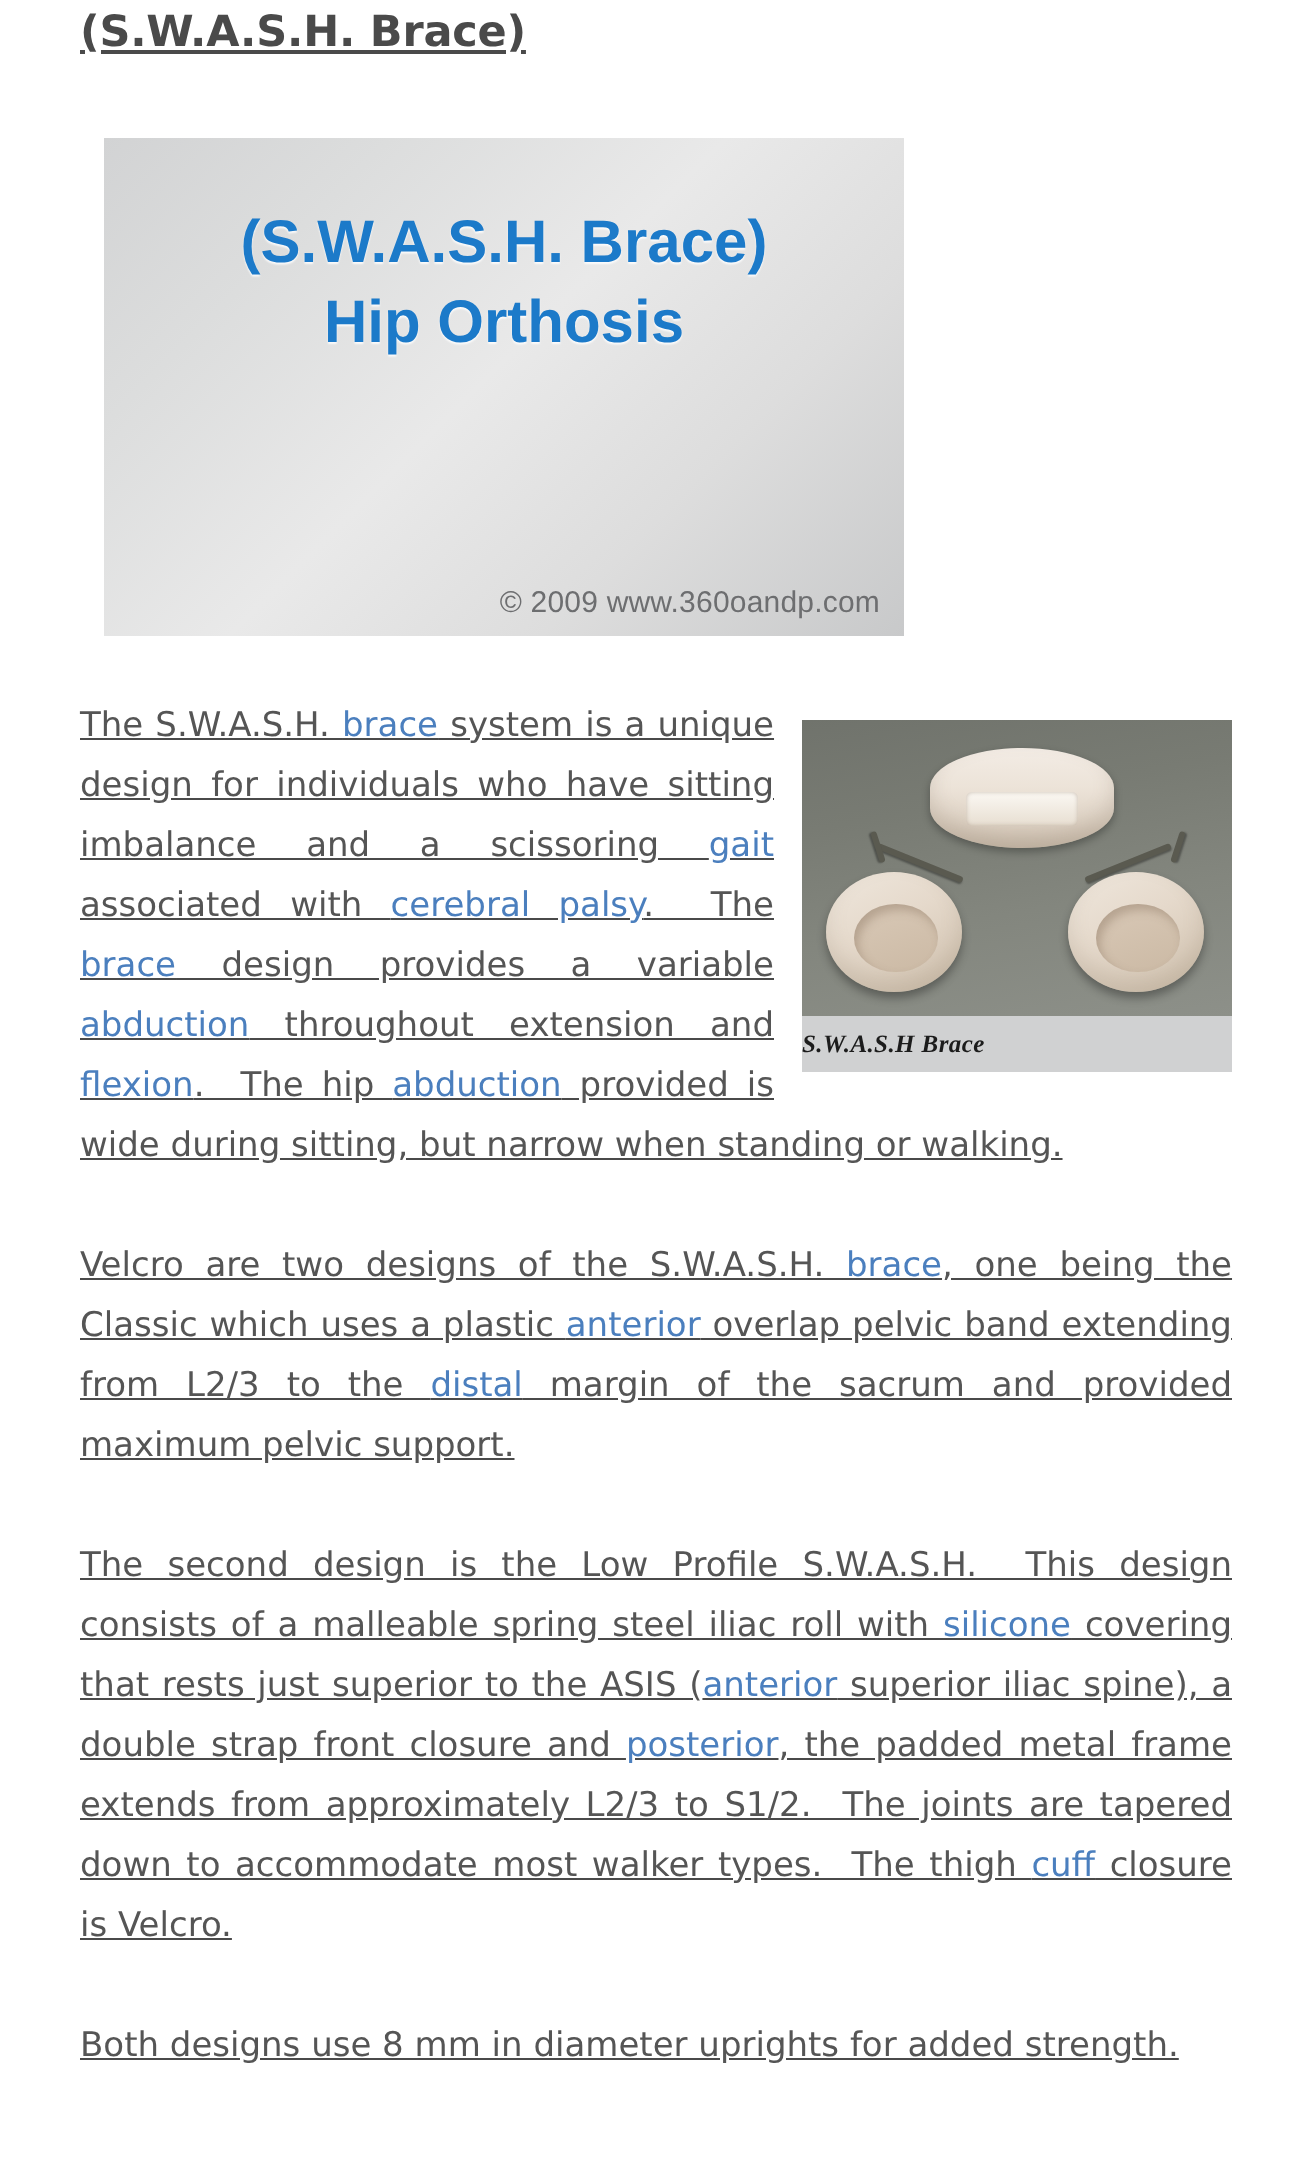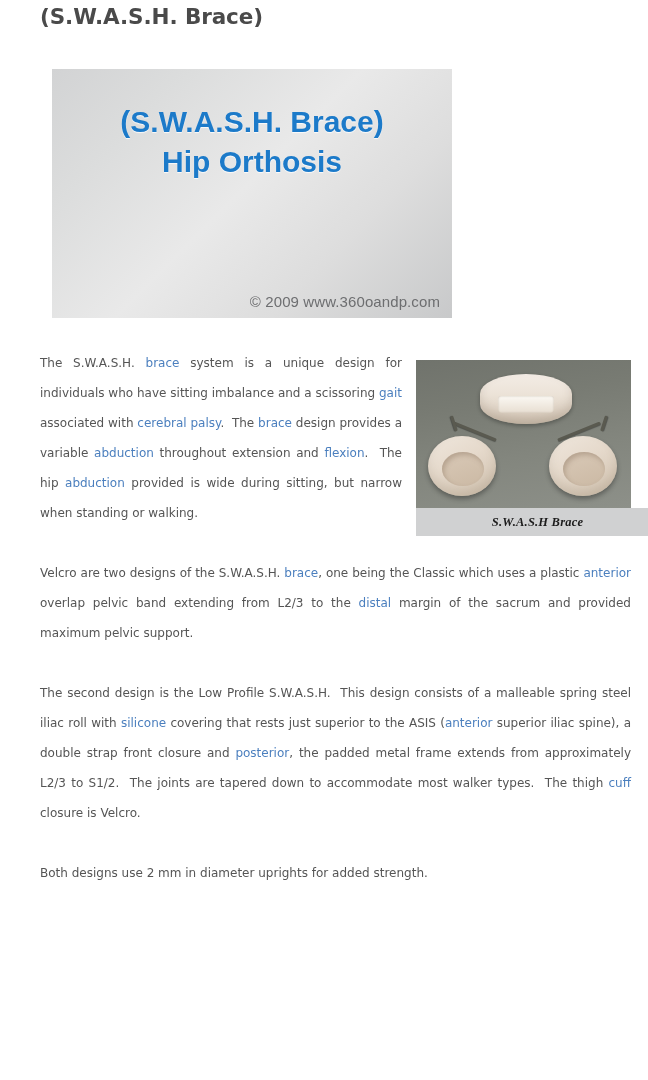--- a/index.html
+++ b/index.html
@@ -14,21 +14,22 @@
     font-family: "DejaVu Sans", sans-serif;
     color: #4a4a4a;
   }
 
   .page {
     position: relative;
     width: 648px;
     height: 1080px;
     background: #ffffff;
     box-sizing: border-box;
-    padding: 0 17px 0 40px;
+    padding: 0 32px 0 40px;
+    text-decoration: underline;
   }
 
   
   .article-heading {
     margin: 0;
     padding: 0;
     font-size: 21.5px;
     font-weight: bold;
     line-height: 31px;
     color: #4a4a4a;
@@ -170,38 +171,38 @@
     top: 16px;
     width: 42px;
     height: 34px;
     border-radius: 22px / 18px;
     background: linear-gradient(160deg,#d9c9b7,#cbb9a4);
     box-shadow: inset 2px 3px 5px rgba(120,98,78,0.35);
   }
   .cuff.left { left: 12px; }
   .cuff.right { left: 133px; }
   .brace-caption {
-    width: 243px;
+    width: 215px;
     height: 28px;
     background: #d0d1d2;
     color: #1c1c1c;
     font-family: "Liberation Serif", serif;
     font-style: italic;
     font-weight: bold;
     font-size: 12.5px;
     line-height: 28px;
-    text-align: center;
+    text-align: left;
     letter-spacing: 0.2px;
   }
 
   
   .body-copy { padding-top: 286px; }
   p.para {
     margin: 0 0 30px 0;
-    font-size: 12px;
+    font-size: 17px;
     line-height: 30px;
     color: #555555;
     text-align: justify;
     font-family: "DejaVu Sans", sans-serif;
   }
   p.para:last-child { margin-bottom: 0; }
   a.link {
     color: #4b7fbe;
     text-decoration: none;
   }
@@ -243,16 +244,16 @@
       </div>
       <figcaption class="brace-caption">S.W.A.S.H Brace</figcaption>
     </figure>
 
     <p class="para"><span>The S.W.A.S.H. </span><a class="link" href="#">brace</a><span> system is a unique design for individuals who have sitting imbalance and a scissoring </span><a class="link" href="#">gait</a><span> associated with </span><a class="link" href="#">cerebral palsy</a><span>.&nbsp; The </span><a class="link" href="#">brace</a><span> design provides a variable </span><a class="link" href="#">abduction</a><span> throughout extension and </span><a class="link" href="#">flexion</a><span>.&nbsp; The hip </span><a class="link" href="#">abduction</a><span> provided is wide during sitting, but narrow when standing or walking.</span></p>
 
     <p class="para"><span>Velcro are two designs of the S.W.A.S.H. </span><a class="link" href="#">brace</a><span>, one being the Classic which uses a plastic </span><a class="link" href="#">anterior</a><span> overlap pelvic band extending from L2/3 to the </span><a class="link" href="#">distal</a><span> margin of the sacrum and provided maximum pelvic support.</span></p>
 
     <p class="para"><span>The second design is the Low Profile S.W.A.S.H.&nbsp; This design consists of a malleable spring steel iliac roll with </span><a class="link" href="#">silicone</a><span> covering that rests just superior to the ASIS (</span><a class="link" href="#">anterior</a><span> superior iliac spine), a double strap front closure and </span><a class="link" href="#">posterior</a><span>, the padded metal frame extends from approximately L2/3 to S1/2.&nbsp; The joints are tapered down to accommodate most walker types.&nbsp; The thigh </span><a class="link" href="#">cuff</a><span> closure is Velcro.</span></p>
 
-    <p class="para"><span>Both designs use 2 mm in diameter uprights for added strength.</span></p>
+    <p class="para"><span>Both designs use 8 mm in diameter uprights for added strength.</span></p>
 
   </div>
 </div>
 
 </body></html>

